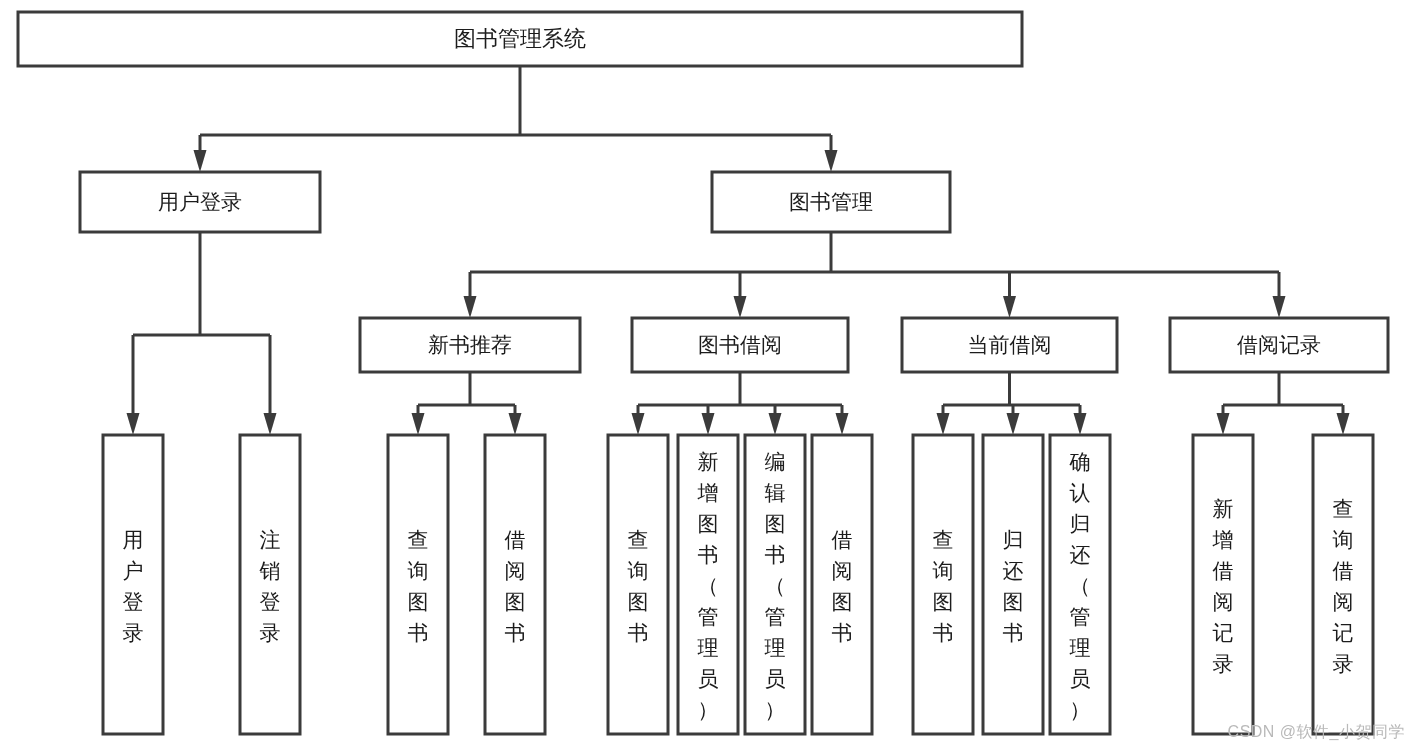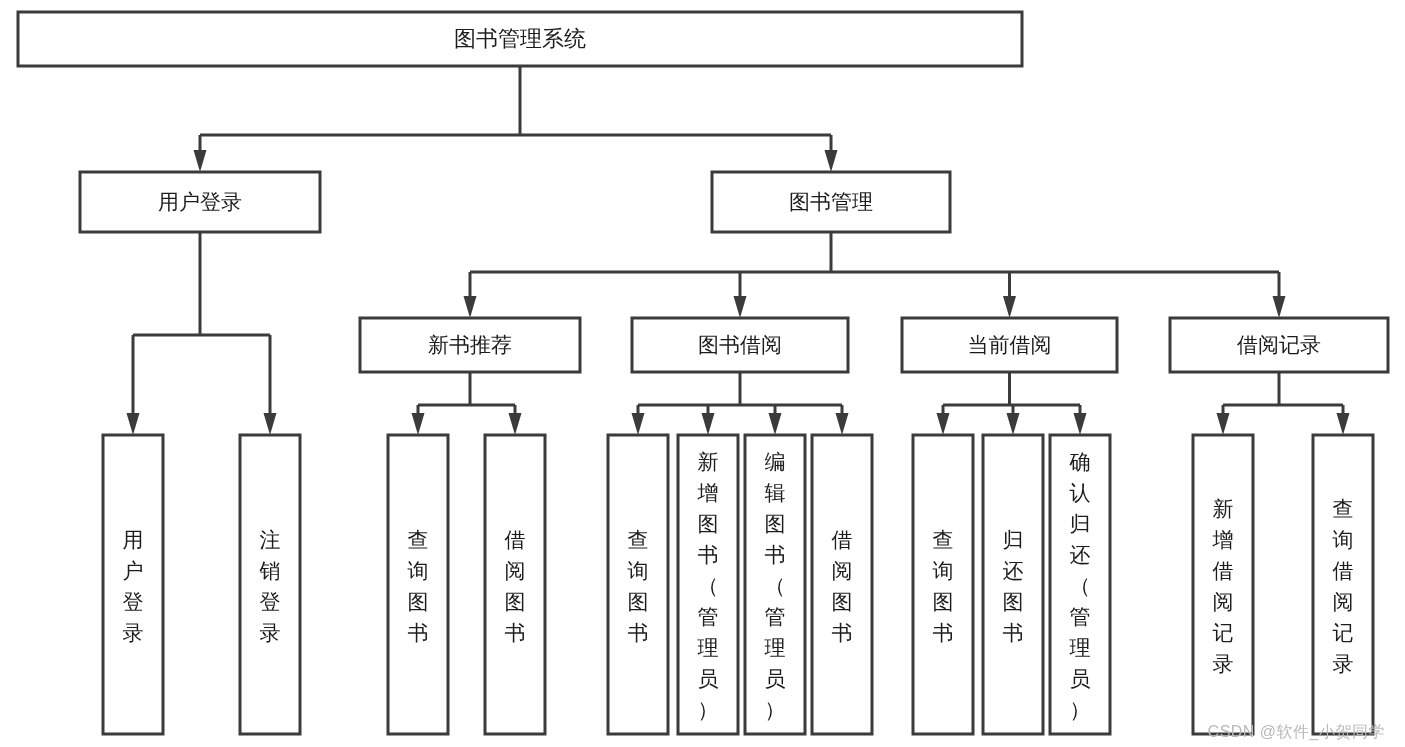--- a/index.html
+++ b/index.html
@@ -50,21 +50,21 @@
     font-size: 22px;
   }
   .leaf-label-char {
     font-family: "Liberation Sans", "DejaVu Sans", sans-serif;
     font-size: 21px;
     fill: #1c1c1c;
     text-anchor: middle;
   }
   .watermark {
     position: absolute;
-    right: 20px;
+    right: 0;
     bottom: 4px;
     font-family: "Liberation Sans", "DejaVu Sans", sans-serif;
     font-size: 16px;
     color: #b9b9b9;
     white-space: nowrap;
     pointer-events: none;
     letter-spacing: 0.5px;
   }
 </style>
 </head>

